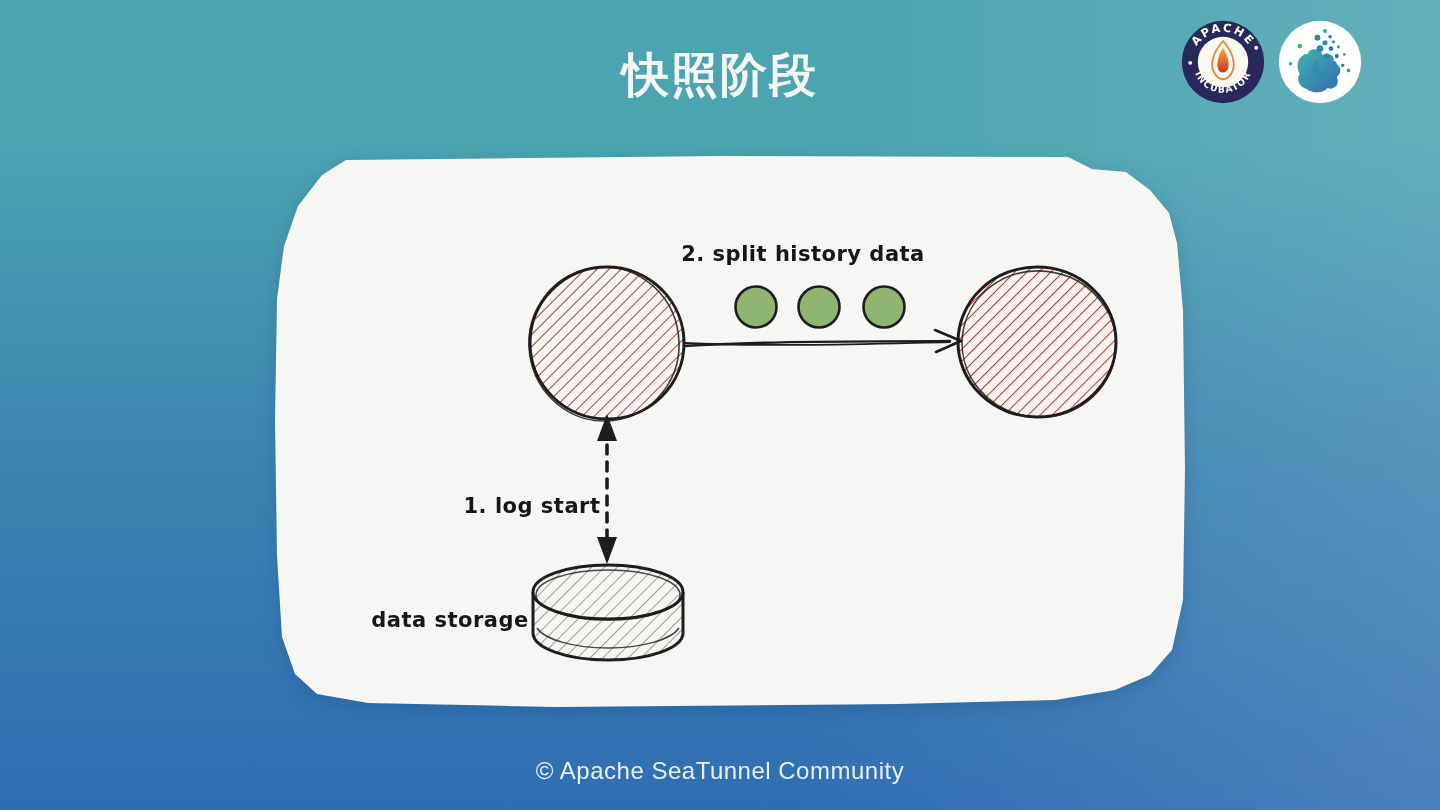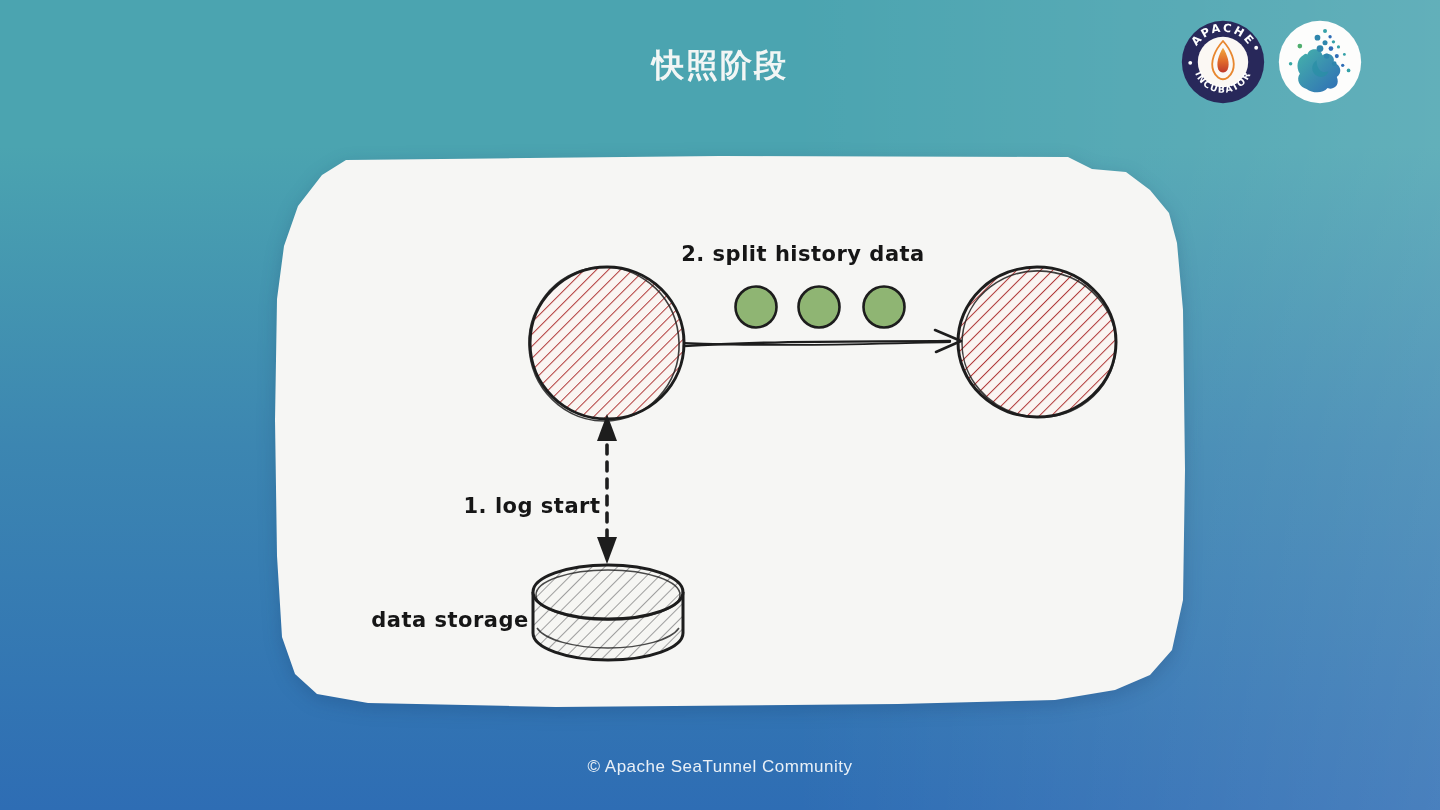--- a/index.html
+++ b/index.html
@@ -14,21 +14,21 @@
   html,body{width:1440px;height:810px;overflow:hidden;}
   body{
     font-family:"Liberation Sans", sans-serif;
     background:
       linear-gradient(90deg, rgba(255,255,255,0) 55%, rgba(255,255,255,0.13) 100%),
       linear-gradient(180deg, var(--bg-top) 0%, var(--bg-top) 18%, var(--bg-mid) 55%, var(--bg-bottom) 100%);
     position:relative;
   }
   .title{
     position:absolute; top:44px; left:0; width:100%;
-    text-align:center; font-size:32px; font-weight:700;
+    text-align:center; font-size:47px; font-weight:700;
     color:var(--title-color); letter-spacing:2px;
     font-family:"DejaVu Sans", sans-serif;
   }
   .logos{position:absolute; top:20px; right:78px; display:flex; gap:13px;}
   .logos svg{display:block;}
   .diagram-stage{position:absolute; inset:0;}
   .panel-path{
     fill:var(--panel);
     filter:drop-shadow(0 5px 9px rgba(15,40,80,0.20));
   }
@@ -37,21 +37,21 @@
   .dot{fill:var(--green-dot); stroke:var(--ink); stroke-width:2.6;}
   .p-red{stroke:var(--red-hatch); stroke-width:2;}
   .p-gray{stroke:var(--gray-hatch); stroke-width:2;}
   .hand{
     font-family:"DejaVu Sans", sans-serif;
     font-weight:600; font-size:21px; fill:#161616; letter-spacing:0.5px;
   }
   .ink-fill{fill:var(--ink);}
   .footer{
     position:absolute; top:757px; left:0; width:100%;
-    text-align:center; font-size:17px; color:var(--footer-color);
+    text-align:center; font-size:24px; color:var(--footer-color);
     letter-spacing:0.5px;
   }
   .logo-arc{fill:#ffffff; font-family:"DejaVu Sans", sans-serif; font-weight:700;}
 </style>
 </head>
 <body>
 
 <div class="title">快照阶段</div>
 
 <div class="logos">

